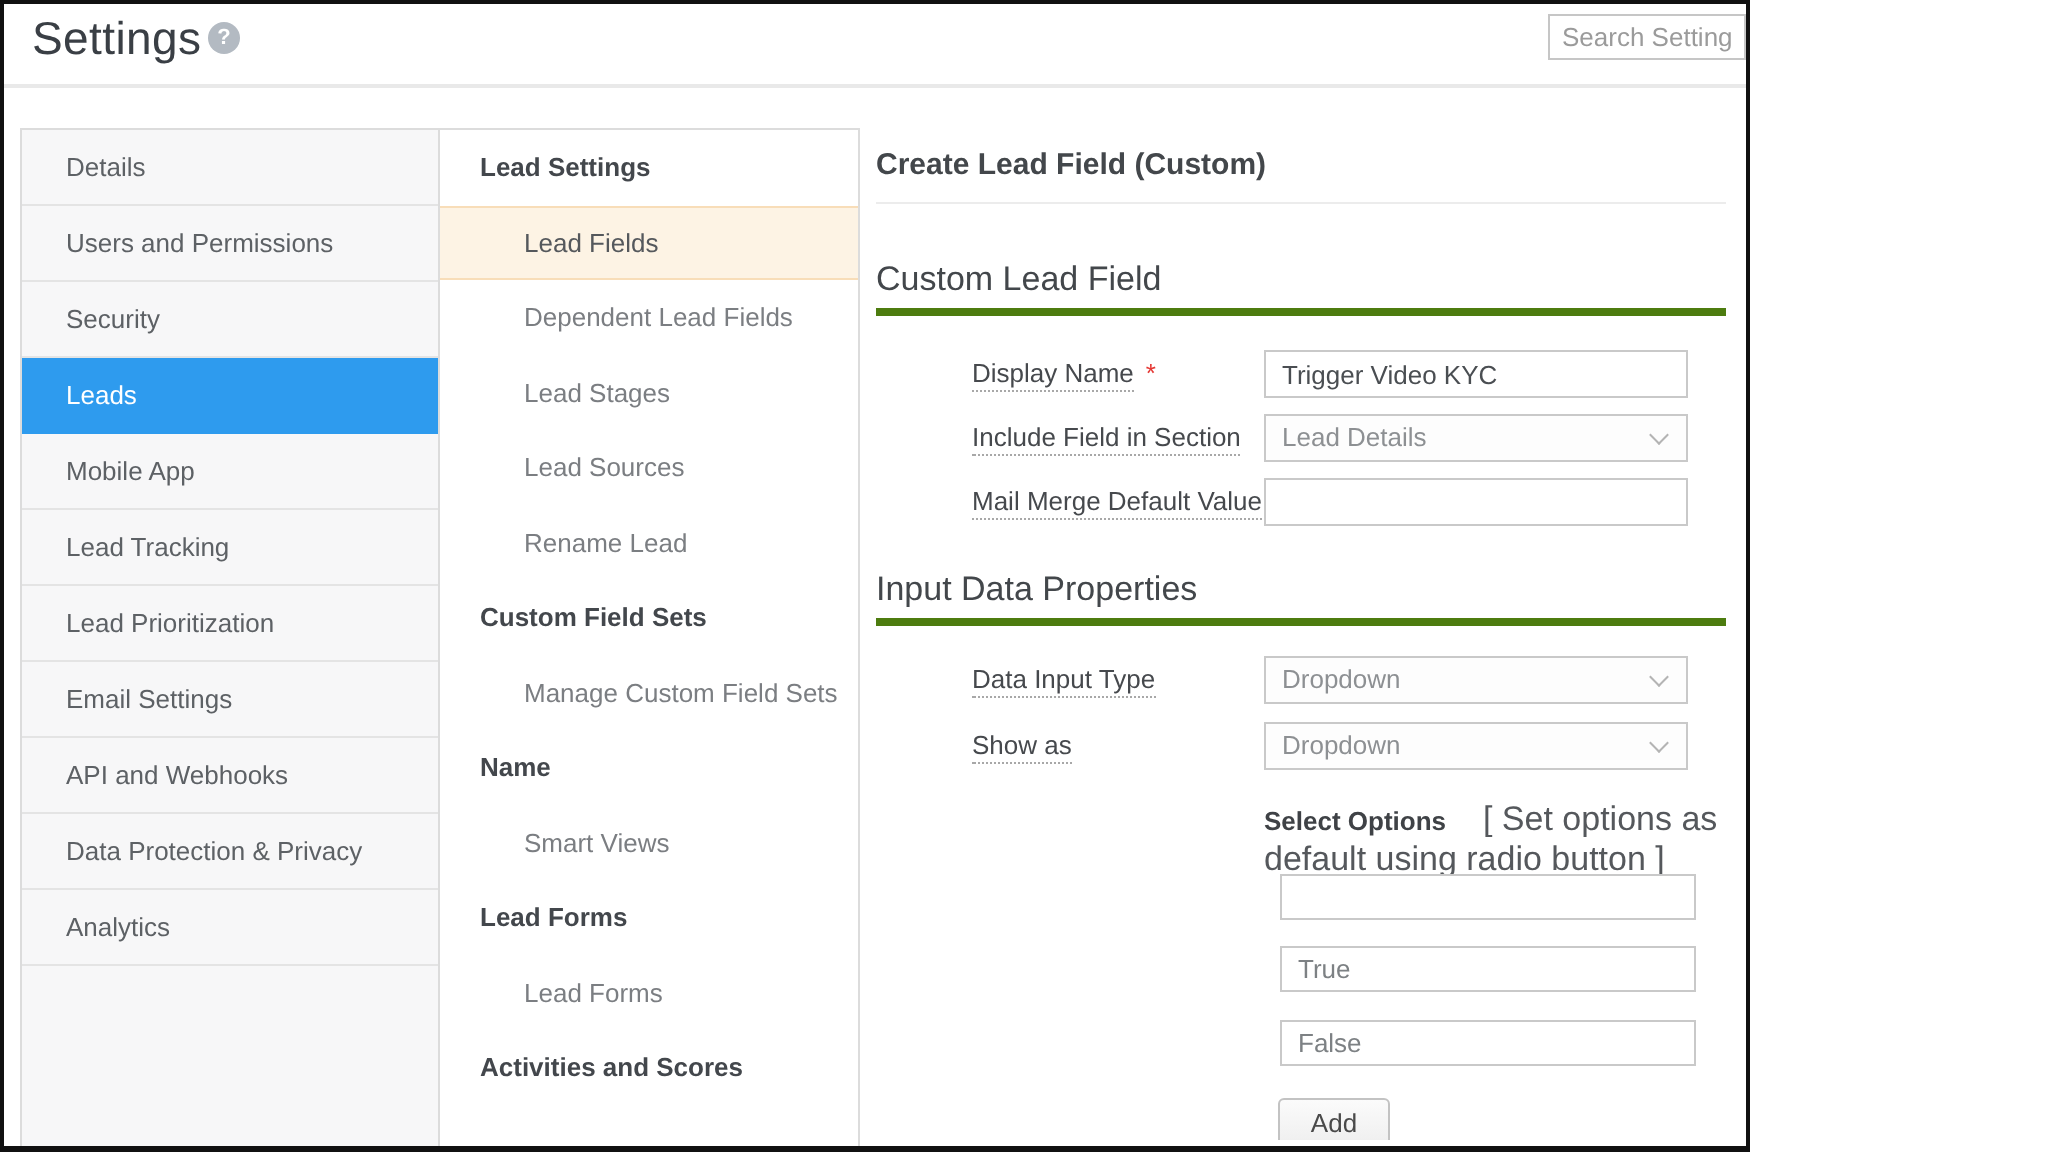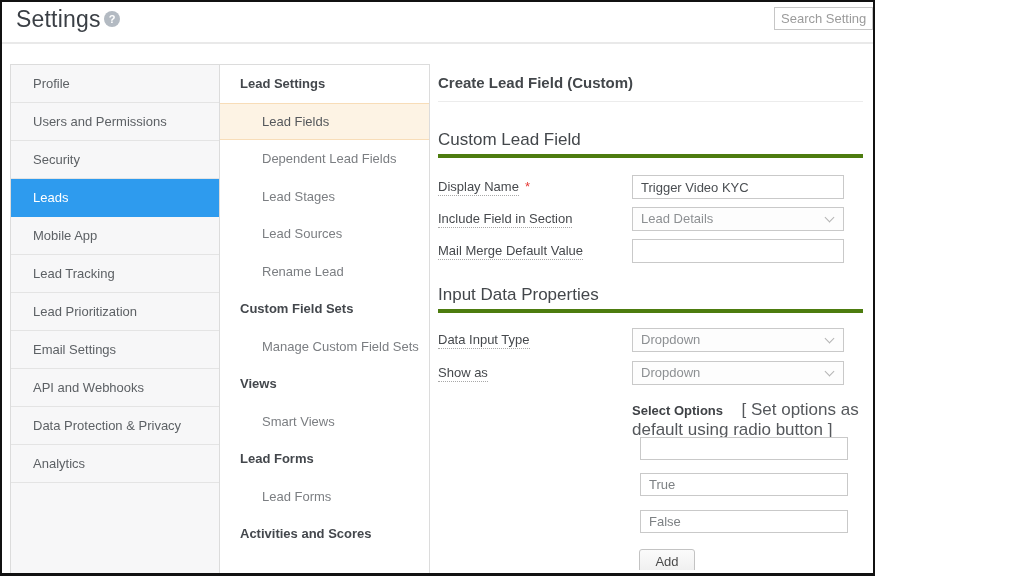--- a/index.html
+++ b/index.html
@@ -62,21 +62,21 @@
   }
   .section-heading {
     position: absolute; left: 0; right: 0; height: 28px;
     font-size: 17px; font-weight: 400; color: #43474b;
     border-bottom: 4px solid #4d7c0f;
   }
   .sh-custom { top: 66px; }
   .sh-input-props { top: 221px; }
   .form-row { position: absolute; left: 0; right: 0; height: 24px; }
   .form-label { position: absolute; left: 0; top: 4px; font-size: 13px; color: #46494d; }
-  .form-label .lbl { border-bottom: 1px dotted #a8a8a8; padding-bottom: 1px; }
+  .form-label .lbl { border-bottom: 1px dotted #a8a8a8; padding-bottom: 1px; margin-left: 48px; }
   .req { color: #e53935; margin-left: 6px; font-size: 13px; }
   .text-input {
     position: absolute; left: 194px; top: 0; width: 212px; height: 24px;
     border: 1px solid #c9c9c9; background: #fff; padding: 0 8px;
     font-size: 13px; color: #4a4e52; font-family: "Liberation Sans", sans-serif;
   }
   .select-ctl {
     position: absolute; left: 194px; top: 0; width: 212px; height: 24px;
     border: 1px solid #c9c9c9; background: #fdfdfd;
     font-size: 13px; color: #8d9093; line-height: 22px; padding: 0 8px;
@@ -131,21 +131,21 @@
 <body>
 
 <div class="screen">
 
   <div class="page-title">Settings</div>
   <div class="help-icon">?</div>
   <input class="search-box" type="text" placeholder="Search Settings" style="">
   <div class="header-divider"></div>
 
   <div class="nav">
-    <div class="nav-item">Profile</div>
+    <div class="nav-item">Details</div>
     <div class="nav-item">Users and Permissions</div>
     <div class="nav-item">Security</div>
     <div class="nav-item selected">Leads</div>
     <div class="nav-item">Mobile App</div>
     <div class="nav-item">Lead Tracking</div>
     <div class="nav-item">Lead Prioritization</div>
     <div class="nav-item">Email Settings</div>
     <div class="nav-item">API and Webhooks</div>
     <div class="nav-item">Data Protection &amp; Privacy</div>
     <div class="nav-item">Analytics</div>
@@ -153,21 +153,21 @@
 
   <div class="submenu">
     <div class="submenu-row header">Lead Settings</div>
     <div class="submenu-row item selected">Lead Fields</div>
     <div class="submenu-row item">Dependent Lead Fields</div>
     <div class="submenu-row item">Lead Stages</div>
     <div class="submenu-row item">Lead Sources</div>
     <div class="submenu-row item">Rename Lead</div>
     <div class="submenu-row header">Custom Field Sets</div>
     <div class="submenu-row item">Manage Custom Field Sets</div>
-    <div class="submenu-row header">Views</div>
+    <div class="submenu-row header">Name</div>
     <div class="submenu-row item">Smart Views</div>
     <div class="submenu-row header">Lead Forms</div>
     <div class="submenu-row item">Lead Forms</div>
     <div class="submenu-row header">Activities and Scores</div>
   </div>
 
   <div class="main">
     <div class="main-title">Create Lead Field (Custom)</div>
 
     <div class="section-heading sh-custom">Custom Lead Field</div>

